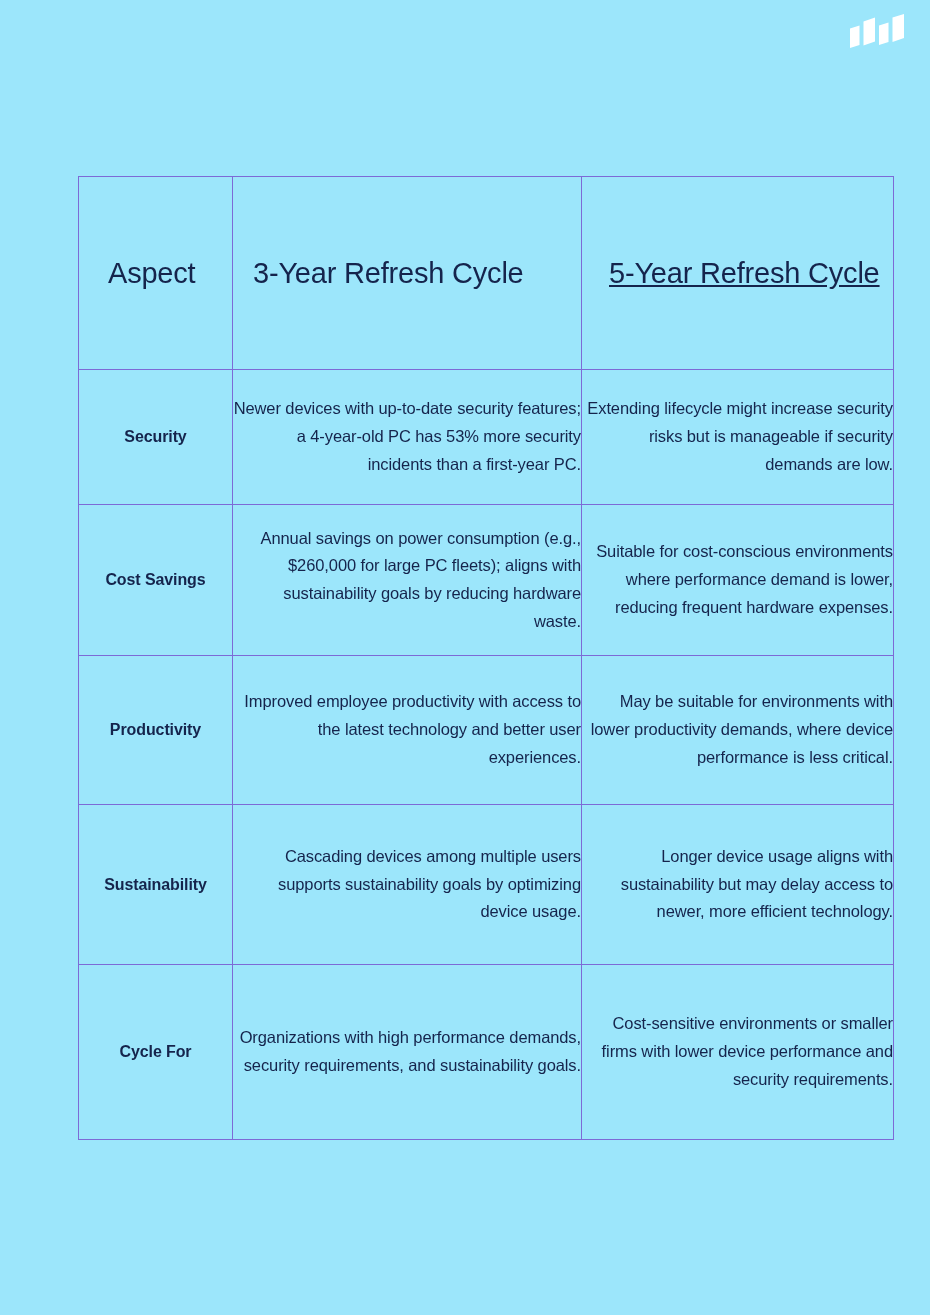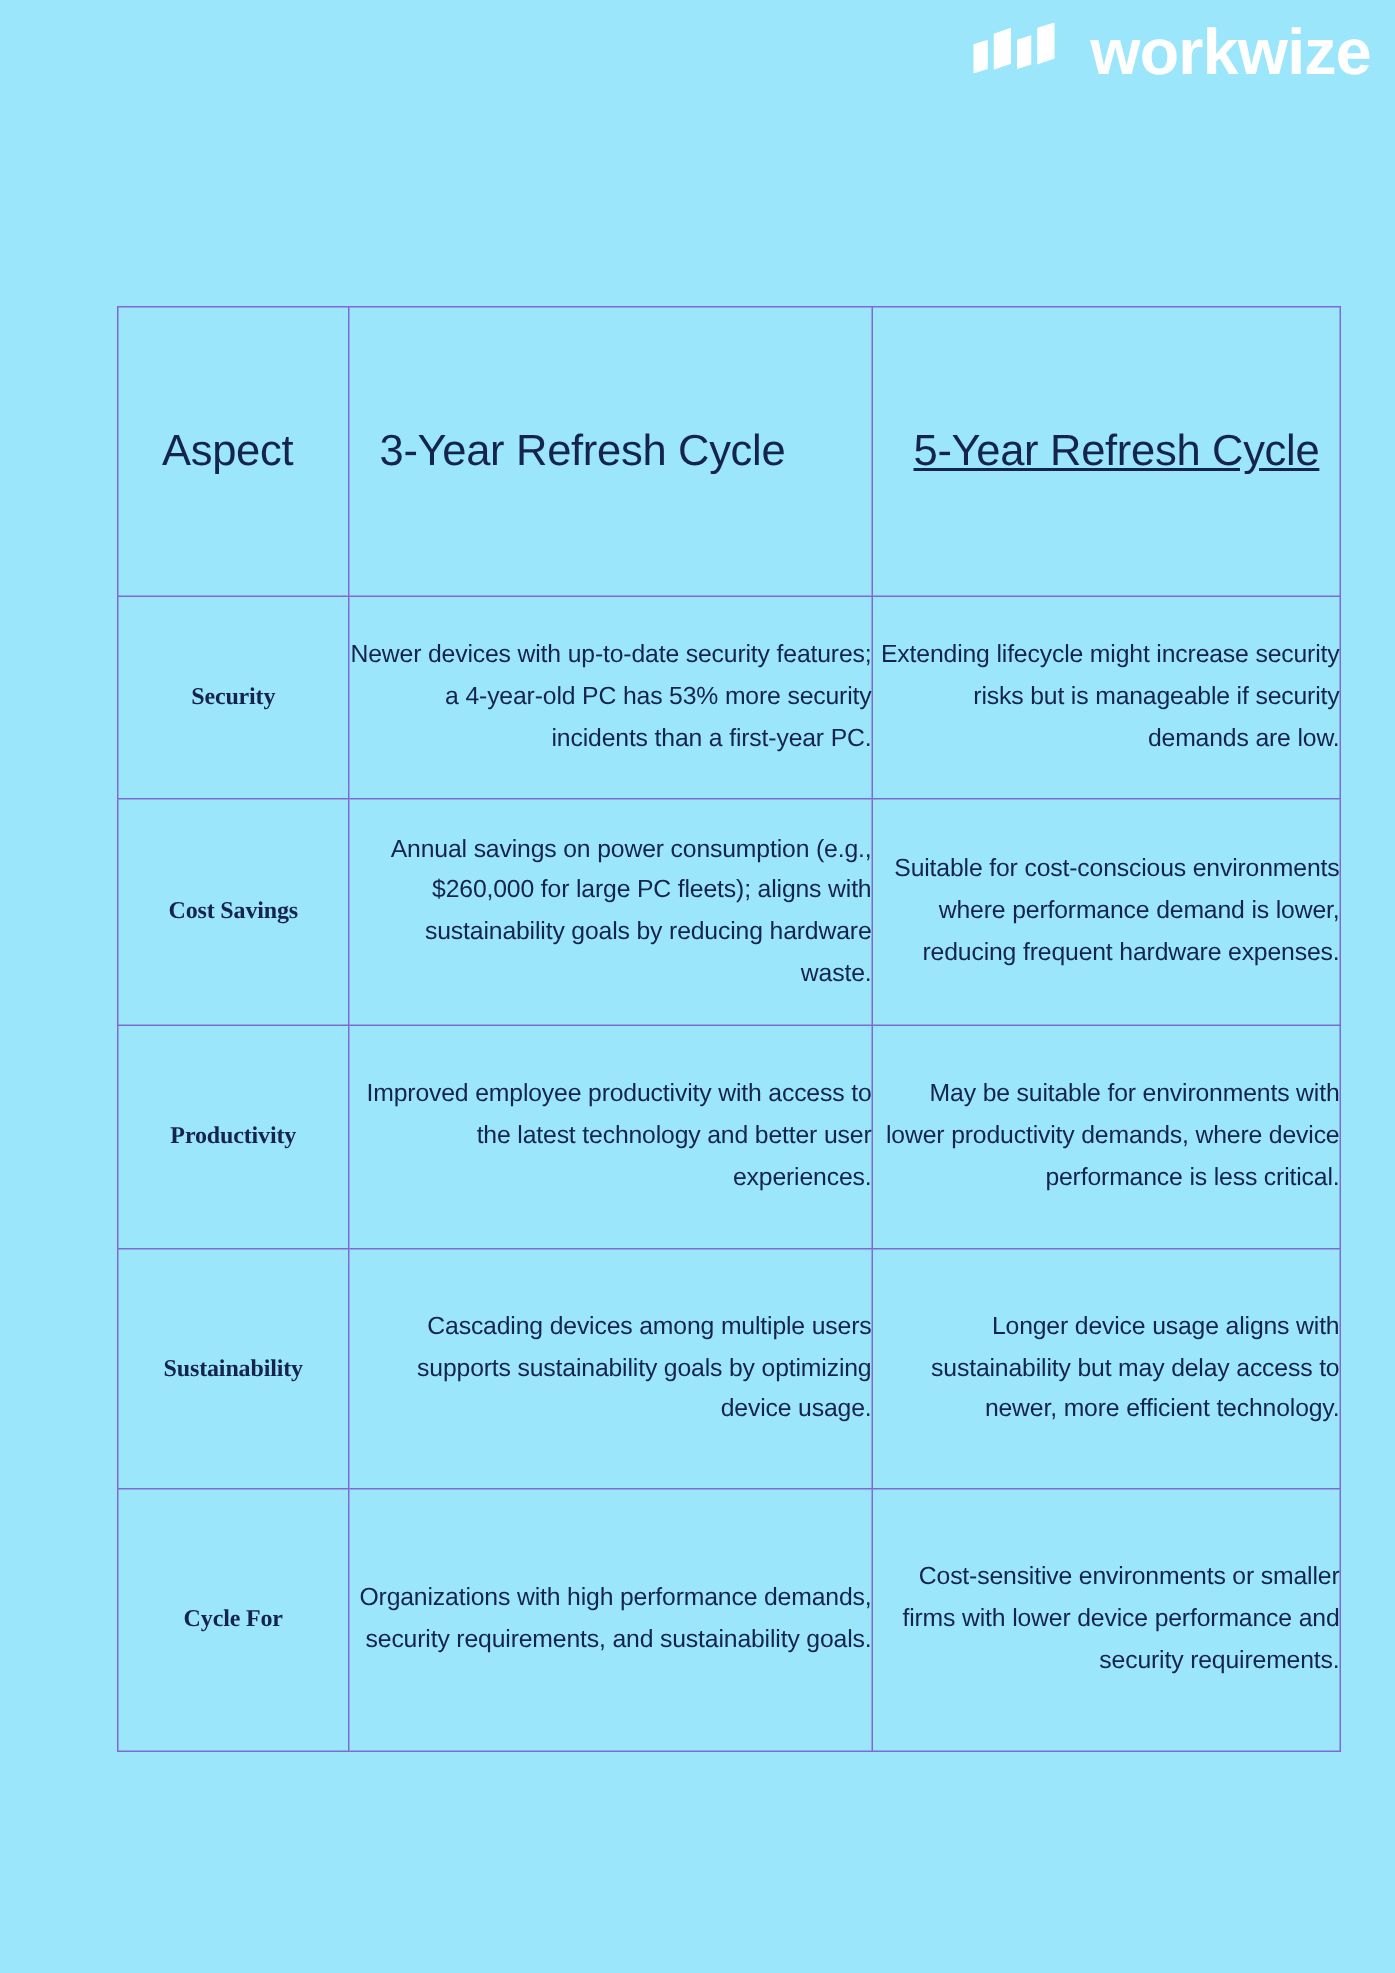--- a/index.html
+++ b/index.html
@@ -46,21 +46,20 @@
   }
 
   
   #comparison-table {
     position: absolute;
     left: 78px;
     top: 176px;
     width: 773px;
     border-collapse: collapse;
     table-layout: fixed;
-    margin-top: 28px;
   }
   #comparison-table td,
   #comparison-table th {
     border: 1.5px solid #7d6ad6;
     padding: 0;
     vertical-align: middle;
     color: #15244c;
   }
   .col-aspect   { width: 154px; }
   .col-three    { width: 349px; }
@@ -83,21 +82,20 @@
   .header-row th.col-aspect .header-cell-inner { padding-left: 29px; }
   .header-row th.col-three  .header-cell-inner { padding-left: 20px; }
   .header-row th.col-five   .header-cell-inner { padding-left: 27px; text-decoration: underline; }
 
   
   .aspect-cell {
     text-align: center;
     font-size: 16px;
     font-weight: 700;
     letter-spacing: -0.1px;
-    font-family: Liberation Serif, serif;
   }
   .detail-cell {
     text-align: right;
     font-size: 16.5px;
     font-weight: 400;
     line-height: 1.68;
     letter-spacing: -0.1px;
     padding: 12px 16px;
   }
   .detail-cell.pad-wide { padding: 12px 12px; }
@@ -112,21 +110,20 @@
 <body>
 
 <div id="brand-header">
   <div id="brand-lockup">
     <svg id="brand-mark" viewBox="0 0 66 42" aria-hidden="true">
       <polygon points="2,14.5 11.5,11.5 11.5,31 2,34" fill="#ffffff"></polygon>
       <polygon points="15.5,7.5 27,3.5 27,27.5 15.5,31.5" fill="#ffffff"></polygon>
       <polygon points="31,11.5 40.5,8.5 40.5,28 31,31" fill="#ffffff"></polygon>
       <polygon points="44.5,3.5 56,0 56,24 44.5,28" fill="#ffffff"></polygon>
     </svg>
-    <span id="brand-wordmark">workwize</span>
   </div>
 </div>
 
 <table id="comparison-table">
   <colgroup>
     <col class="col-aspect">
       <col class="col-three">
       <col class="col-five">
   </colgroup>
   <thead>

